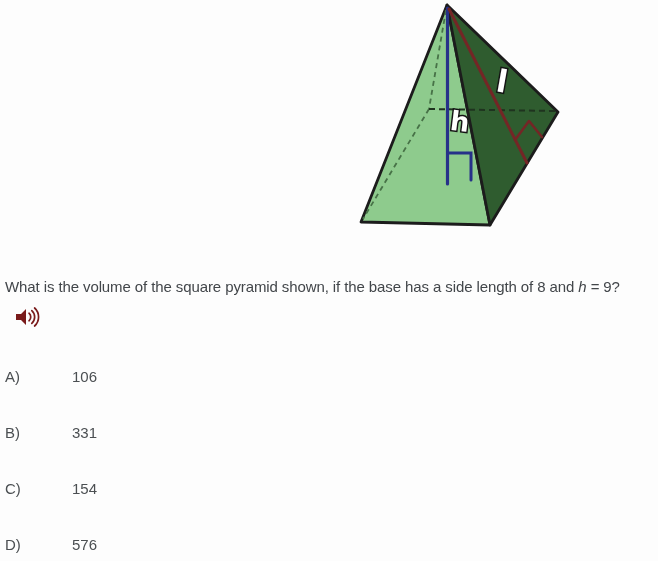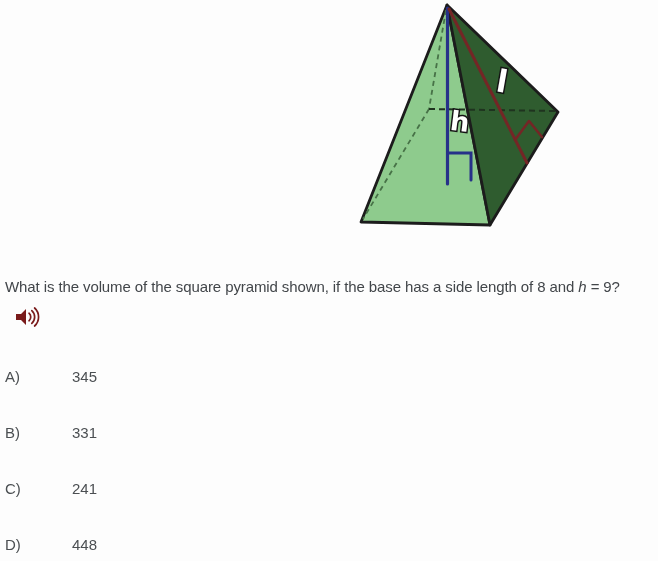--- a/index.html
+++ b/index.html
@@ -93,26 +93,26 @@
     <g fill="none" stroke-width="1.7" stroke-linecap="round" stroke="#7a1b1b">
       <path d="M15 8.2 A5 5 0 0 1 15 15.8"></path>
       <path d="M17.8 5.6 A8.6 8.6 0 0 1 17.8 18.4"></path>
       <path d="M20.6 3 A12.2 12.2 0 0 1 20.6 21"></path>
     </g>
   </svg>
 </button>
 
 <div class="choice-row row-a">
   <span class="choice-letter">A)</span>
-  <span class="choice-value">345</span>
+  <span class="choice-value">106</span>
 </div>
 <div class="choice-row row-b">
   <span class="choice-letter">B)</span>
   <span class="choice-value">331</span>
 </div>
 <div class="choice-row row-c">
   <span class="choice-letter">C)</span>
-  <span class="choice-value">241</span>
+  <span class="choice-value">154</span>
 </div>
 <div class="choice-row row-d">
   <span class="choice-letter">D)</span>
-  <span class="choice-value">448</span>
+  <span class="choice-value">576</span>
 </div>
 
 </body></html>

